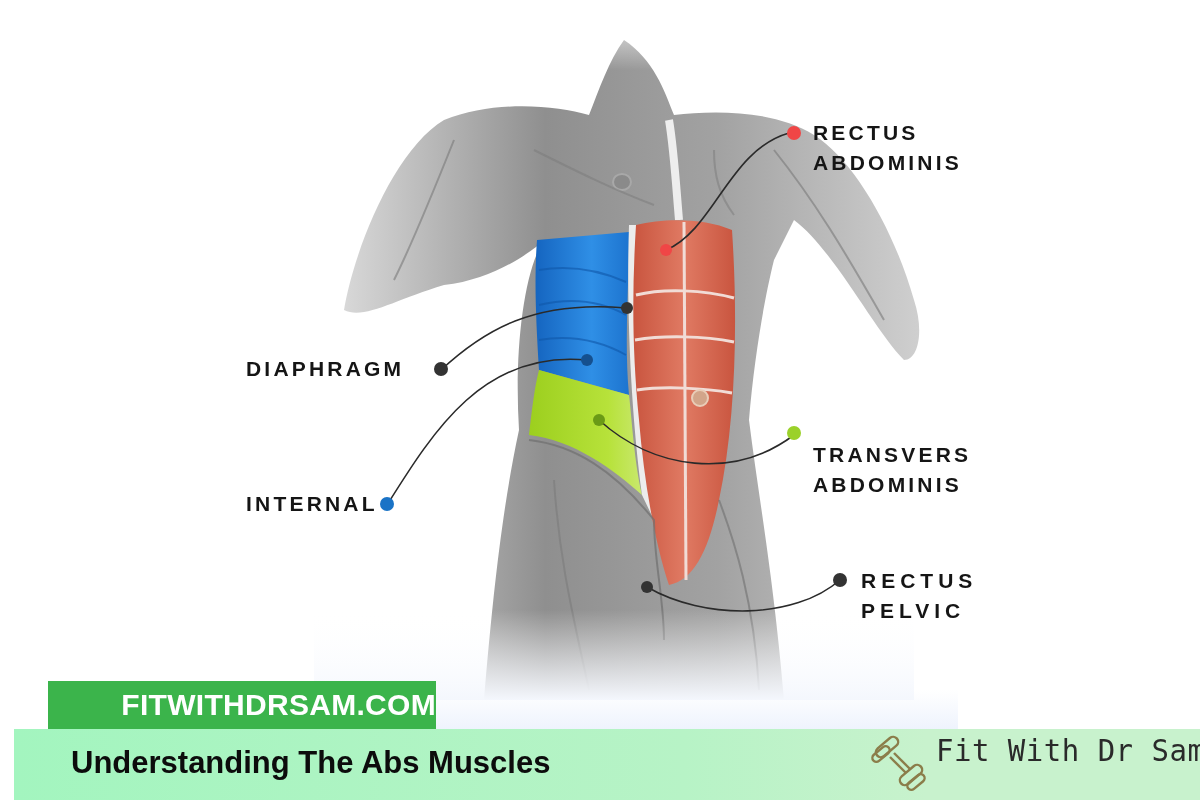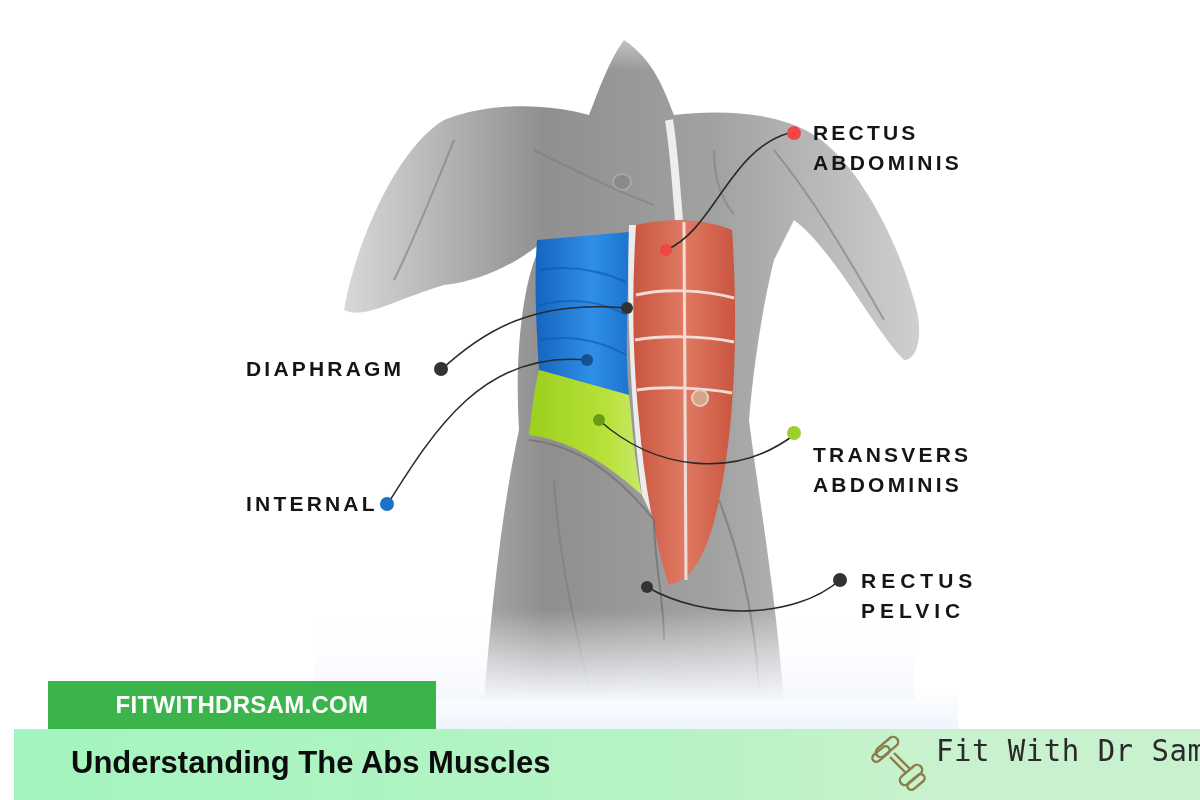--- a/index.html
+++ b/index.html
@@ -3,21 +3,21 @@
 <meta charset="utf-8">
 <style>
   html,body{margin:0;padding:0;}
   body{width:1200px;height:800px;overflow:hidden;background:#ffffff;position:relative;font-family:"Liberation Sans",sans-serif;}
   .stage{position:absolute;left:14px;top:0;width:1200px;height:800px;}
   .fade-panel{position:absolute;left:196px;top:690px;width:748px;height:40px;background:linear-gradient(#ffffff,#eef3fd);}
   .figure{position:absolute;left:0;top:0;width:1200px;height:730px;}
   .label{position:absolute;font-family:"Liberation Sans",sans-serif;font-weight:bold;color:#151515;letter-spacing:3.2px;font-size:21px;line-height:30px;white-space:nowrap;}
   .label .small{font-size:17px;letter-spacing:2px;}
   .dot{position:absolute;width:14px;height:14px;border-radius:50%;}
-  .site-badge{position:absolute;left:34px;top:681px;width:388px;height:64px;background:#3bb44b;color:#ffffff;font-weight:bold;font-size:24px;line-height:48px;text-align:center;letter-spacing:0.3px;}
+  .site-badge{position:absolute;left:34px;top:681px;width:388px;height:64px;background:#3bb44b;color:#ffffff;font-weight:bold;font-size:30px;line-height:48px;text-align:right;letter-spacing:0.3px;}
   .footer{position:absolute;left:0;top:729px;width:1200px;height:71px;background:linear-gradient(90deg,#a3f5bf 0%,#b7f3c6 55%,#c8f2cd 75%,#c8f2cd 100%);padding-left:17px;}
   .footer-title{position:absolute;left:57px;top:12px;font-weight:bold;font-size:31px;color:#0c0c0c;line-height:44px;}
   .brand{position:absolute;left:854px;top:4px;height:62px;display:flex;align-items:flex-start;}
   .brand-name{font-family:"DejaVu Sans Mono",monospace;font-size:29px;color:#2a2a2a;margin-left:6px;letter-spacing:0.5px;transform:scaleY(1.05);}
 </style>
 </head>
 <body>
 
 <div class="stage">
 

